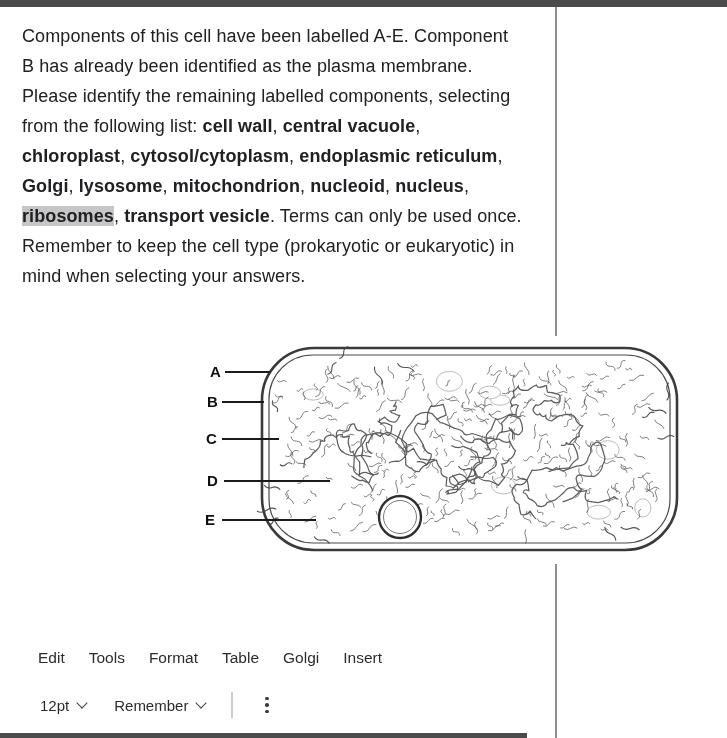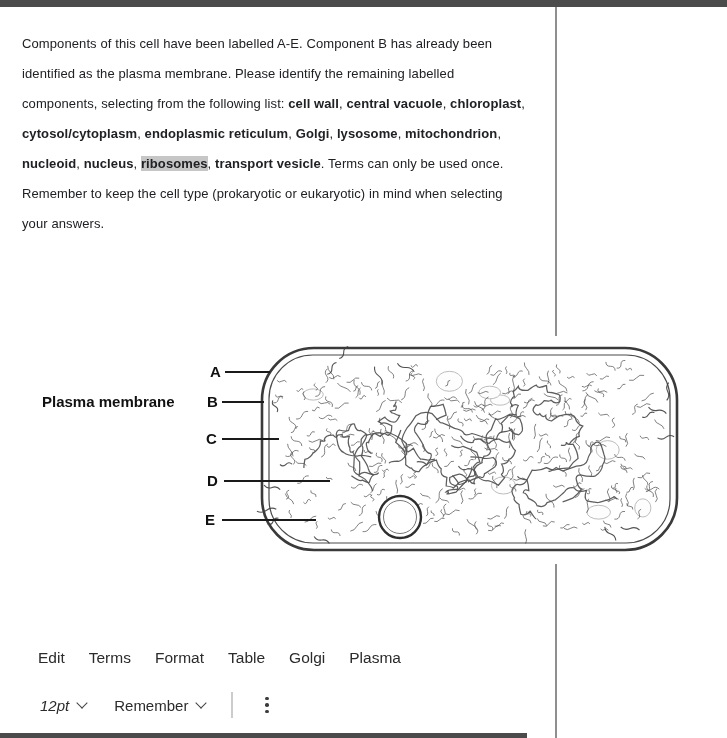--- a/index.html
+++ b/index.html
@@ -30,23 +30,23 @@
   }
   .bottom-bar {
     position: absolute;
     left: 0; top: 733px;
     width: 527px; height: 5px;
     background: var(--top-bar, #4b4b4b);
   }
 
   .question {
     position: absolute;
-    left: 22px; top: 29px;
+    left: 22px; top: 21px;
     width: 503px;
-    font-size: 13px;
+    font-size: 18px;
     line-height: 30px;
     letter-spacing: 0.1px;
     color: var(--text, #202124);
   }
   .question .b { font-weight: 700; }
   .question .hl { background: var(--highlight, #c6c6c6); }
 
   .diagram {
     position: absolute;
     left: 0; top: 336px;
@@ -105,21 +105,21 @@
     display: flex;
     align-items: center;
   }
   .dropdown {
     display: flex;
     align-items: center;
     font-size: 15px;
     color: #2b2b2b;
     cursor: pointer;
   }
-  .dropdown.first { margin-right: 28px; font-style: italic; }
+  .dropdown.first { margin-right: 28px; }
   .chev {
     width: 7px; height: 7px;
     border-right: 1.8px solid #444;
     border-bottom: 1.8px solid #444;
     transform: rotate(45deg);
     margin-left: 9px;
     margin-top: -4px;
     display: inline-block;
   }
   .toolbar-divider {
@@ -491,45 +491,44 @@
       <path d="M134.1 118.3 Q134.8 116.4 142.8 116.2 Q146.4 117.1 151.7 109.0 Q150.3 105.0 151.5 98.7 Q149.4 96.4 145.6 93.7 Q140.4 90.1 133.7 87.5 Q131.4 86.5 125.2 91.1 Q126.9 92.4 119.9 88.5 Q114.8 89.3 111.7 90.2 Q111.1 94.1 106.9 100.0 Q109.1 103.3 106.4 111.2 Q112.8 120.2 113.3 123.7 Q114.9 129.0 118.9 129.8 Q116.4 130.3 114.5 136.8 Q114.2 138.8 107.5 135.1 Q104.9 137.2 96.4 130.7" fill="none" stroke="#555555" stroke-width="1.25" opacity="0.95"></path>
       <path d="M215.4 111.8 Q221.4 112.0 226.9 112.7 Q230.4 114.4 238.2 112.5 Q243.6 117.2 240.0 121.7 Q230.8 128.2 229.5 128.6 Q229.0 134.2 224.8 131.8 Q215.2 134.9 213.7 136.7 Q208.8 128.8 204.1 129.1 Q200.1 129.7 194.8 132.5 Q193.4 138.8 198.9 140.1 Q204.0 140.5 202.2 144.4 Q193.3 144.2 191.1 147.0 Q195.5 145.9 192.0 149.0 Q192.4 149.4 201.0 147.2 Q206.8 140.4 211.6 135.7 Q217.8 124.7 216.8 121.6" fill="none" stroke="#555555" stroke-width="1.25" opacity="0.95"></path>
       <path d="M257.5 94.5 Q258.3 85.0 256.4 84.2 Q254.7 86.5 246.8 87.1 Q248.5 80.1 246.0 78.6 Q253.2 71.2 252.7 71.7 Q252.8 67.6 261.3 70.2 Q260.2 65.7 263.3 60.5 Q258.9 58.1 256.4 62.2 Q257.4 59.6 255.4 57.8 Q256.1 54.0 257.3 53.2 Q259.3 50.4 259.6 52.1 Q259.6 52.8 258.2 46.4 Q260.8 45.0 263.3 41.3 Q263.9 46.2 273.0 45.3 Q279.4 40.3 281.4 40.1 Q282.4 44.3 291.6 40.4" fill="none" stroke="#555555" stroke-width="1.25" opacity="0.95"></path>
       <path d="M161.8 116.8 Q168.7 116.2 171.6 119.9 Q174.7 116.5 181.4 115.1 Q183.3 121.9 186.2 123.7 Q184.6 131.1 191.9 132.4 Q191.2 138.9 191.2 141.0 Q197.4 141.7 198.3 143.1 Q201.2 140.7 204.6 137.3 Q213.4 133.2 215.3 135.9 Q215.5 138.4 220.1 138.8 Q217.2 137.8 221.3 132.0 Q219.7 127.5 218.6 121.7 Q221.9 116.6 224.8 117.1 Q222.7 109.6 221.8 107.4 Q216.2 104.4 208.1 101.3 Q202.6 104.4 196.3 100.5" fill="none" stroke="#555555" stroke-width="1.25" opacity="0.95"></path>
       <path d="M180.0 114.2 Q172.1 115.5 171.7 114.9 Q165.0 113.6 166.3 114.6 Q163.3 113.0 158.4 103.3 Q151.9 108.9 152.0 105.6 Q148.3 99.8 146.9 96.1 Q146.9 91.0 152.3 82.5 Q155.0 80.3 161.0 70.7 Q168.4 65.5 177.0 68.6 Q179.6 71.4 185.3 77.6 Q188.2 77.6 199.6 83.4 Q207.2 85.0 208.3 87.5 Q209.6 91.6 217.0 88.5 Q226.3 91.2 229.9 92.7 Q232.0 92.9 241.5 94.5 Q242.6 87.6 247.1 86.9" fill="none" stroke="#555555" stroke-width="1.25" opacity="0.95"></path>
       <path d="M262.5 131.3 Q263.9 134.1 272.0 134.9 Q273.7 140.2 273.8 145.6 Q268.8 143.4 268.3 147.7 Q271.7 148.4 273.4 153.3 Q281.4 156.7 282.1 160.7 Q289.5 163.4 292.1 157.6 Q298.6 155.3 300.4 154.8 Q306.8 149.6 309.7 146.6 Q312.5 141.9 319.2 142.8 Q322.2 148.2 331.6 145.4 Q328.7 152.3 331.7 155.6 Q332.2 156.4 341.2 157.3 Q342.2 158.3 349.2 155.8 Q354.7 154.7 359.4 151.8 Q357.5 150.7 362.2 153.9" fill="none" stroke="#555555" stroke-width="1.25" opacity="0.95"></path>
       <circle cx="145" cy="172" r="21" fill="#ffffff" stroke="#2e2e2e" stroke-width="2.4"></circle>
       <circle cx="145" cy="172" r="16.5" fill="none" stroke="#777777" stroke-width="1"></circle>
     </svg>
 
-  <span class="membrane-label">Plasma membrane</span>
 
   <span class="dlabel" style="left:210px;top:27px">A</span>
   <div class="dline" style="left:225px;top:35px;width:45px"></div>
 
   <span class="dlabel" style="left:207px;top:57px">B</span>
   <div class="dline" style="left:222px;top:65px;width:42px"></div>
 
   <span class="dlabel" style="left:206px;top:94px">C</span>
   <div class="dline" style="left:222px;top:102px;width:57px"></div>
 
   <span class="dlabel" style="left:207px;top:136px">D</span>
   <div class="dline" style="left:224px;top:144px;width:106px"></div>
 
   <span class="dlabel" style="left:205px;top:175px">E</span>
   <div class="dline" style="left:222px;top:183px;width:94px"></div>
 </div>
 
 <nav class="menu-bar">
   <span class="menu-item">Edit</span>
-  <span class="menu-item">Terms</span>
+  <span class="menu-item">Tools</span>
   <span class="menu-item">Format</span>
   <span class="menu-item">Table</span>
   <span class="menu-item">Golgi</span>
-  <span class="menu-item">Plasma</span>
+  <span class="menu-item">Insert</span>
 </nav>
 
 <div class="toolbar">
   <div class="dropdown first">
     <span>12pt</span>
     <i class="chev"></i>
   </div>
   <div class="dropdown">
     <span>Remember</span>
     <i class="chev"></i>

